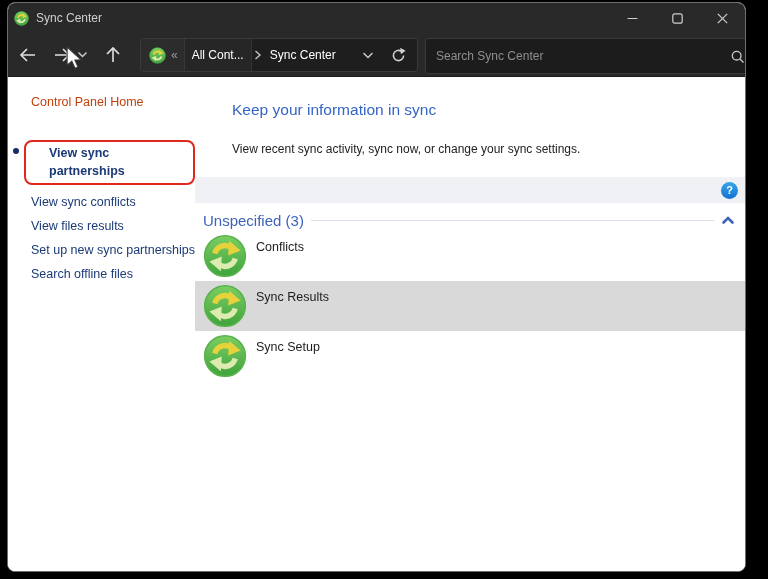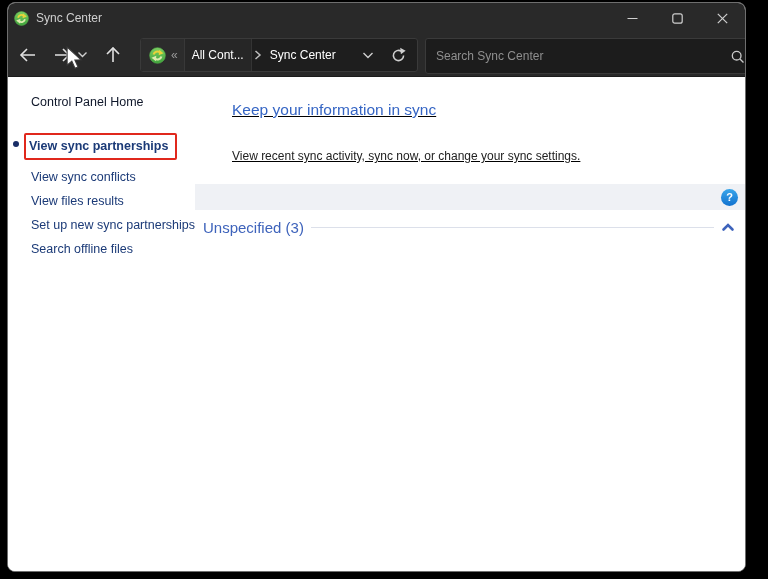--- a/index.html
+++ b/index.html
@@ -73,41 +73,41 @@
   }
   .searchbox input {
     flex: 1; background: transparent; border: none; outline: none;
     color: #d6d6d6; font-size: 12px; font-family: "Liberation Sans", sans-serif;
   }
   .searchbox input::placeholder { color: #8f8f8f; }
   
   .content { display: flex; height: 494px; background: #fff; }
   .sidebar { width: 187px; padding: 16px 0 0 23px; position: relative; flex: 0 0 auto; }
   .side-home {
-    color: #0f172a; font-size: 12.5px; line-height: 18px;
-    margin-bottom: 22px; display: block; text-decoration: none;
+    color: #c2410c; font-size: 12.5px; line-height: 18px;
+    margin-bottom: 29px; display: block; text-decoration: none;
   }
   .side-item {
     color: #1b3a77; font-size: 12.5px; line-height: 18px;
     margin-bottom: 6px; display: block; text-decoration: none;
   }
   .side-item-active-wrap { position: relative; margin-bottom: 8px; }
   .active-bullet {
     position: absolute; left: -18px; top: 8px;
     width: 6px; height: 6px; border-radius: 50%; background: #182d66;
   }
   .red-box {
-    display: inline-block; border: 2px solid #e0281c; border-radius: 2px;
-    padding: 2px 7px 3px 3px; margin-left: -7px;
+    display: inline-block; border: 2px solid #e0281c; border-radius: 8px;
+    padding: 2px 7px 3px 23px; margin-left: -7px;
   }
   .red-box .side-item { margin: 0; font-weight: bold; }
   .main { flex: 1; display: flex; flex-direction: column; }
-  .intro { padding: 24px 0 0 37px; text-decoration: underline; }
+  .intro { padding: 24px 0 0 37px; }
   .page-heading { color: #3565c4; font-size: 15.5px; font-weight: normal; }
-  .page-subtext { color: #222; font-size: 12px; margin-top: 30px; }
+  .page-subtext { color: #222; font-size: 12px; margin-top: 23px; }
   .commandbar {
     margin-top: 21px; height: 26px; background: #eff1f5;
     display: flex; align-items: center; justify-content: flex-end;
     padding-right: 7px;
   }
   .help-btn {
     width: 17px; height: 17px; border-radius: 50%;
     background: linear-gradient(#3aa6ea, #1272cf);
     color: #fff; font-size: 11px; font-weight: bold;
     border: none; display: flex; align-items: center; justify-content: center;
@@ -264,19 +264,39 @@
       </div>
 
       <div class="group-header">
         <span class="group-label">Unspecified (3)</span>
         <span class="group-line"></span>
         <svg width="14" height="9" viewBox="0 0 14 9" fill="none" stroke="#3e63bb" stroke-width="2.6" stroke-linecap="round">
           <polyline points="2.5,6.5 7,2 11.5,6.5"></polyline>
         </svg>
       </div>
 
+      <div class="list">
+        <div class="list-row">
+          <svg class="ico-sync" viewBox="0 0 44 44">
+              <use href="#sync-sym"></use>
+            </svg>
+          <span class="row-label">Conflicts</span>
+        </div>
+        <div class="list-row selected">
+          <svg class="ico-sync" viewBox="0 0 44 44">
+              <use href="#sync-sym"></use>
+            </svg>
+          <span class="row-label">Sync Results</span>
+        </div>
+        <div class="list-row">
+          <svg class="ico-sync" viewBox="0 0 44 44">
+              <use href="#sync-sym"></use>
+            </svg>
+          <span class="row-label">Sync Setup</span>
+        </div>
+      </div>
     </div>
   </div>
 </div>
 
 <svg class="cursor" width="20" height="24" viewBox="0 0 15 22">
   <path d="M1.2,1 L1.2,17.5 L5.5,13.9 L8.4,20.4 L11.2,19.2 L8.3,12.9 L14,12.6 Z" fill="#ffffff" stroke="#3a3a3a" stroke-width="1"></path>
 </svg>
 
 </body></html>

